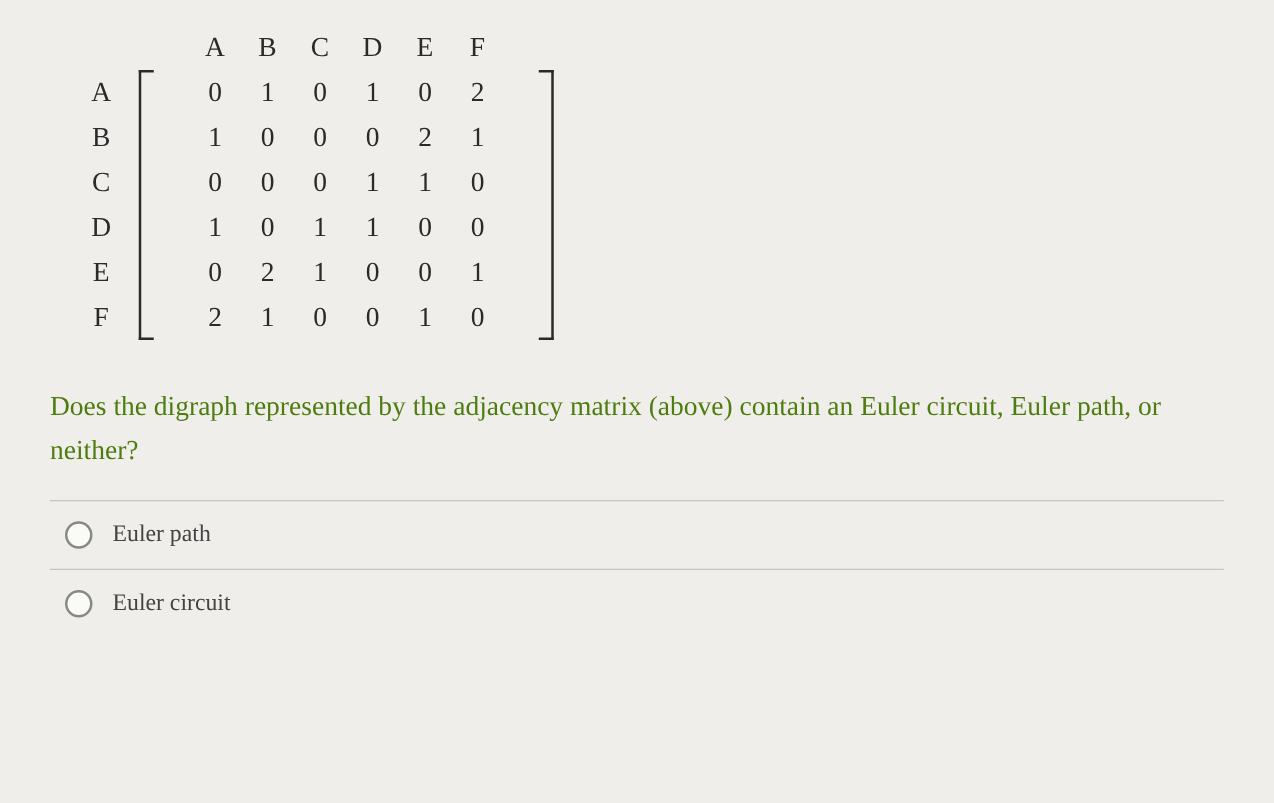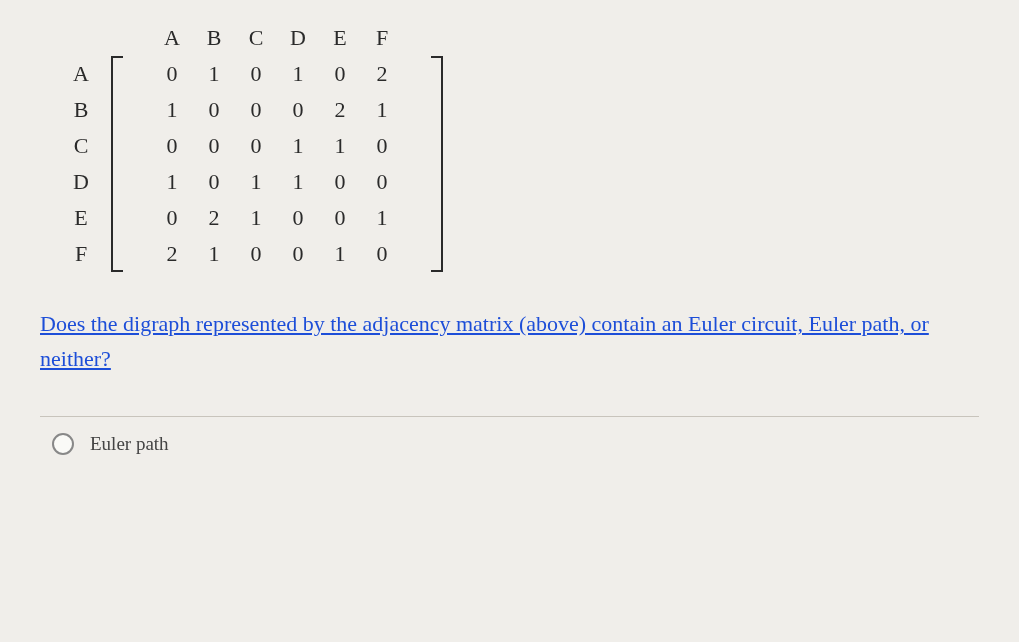--- a/index.html
+++ b/index.html
@@ -82,23 +82,22 @@
   .bracket-right-bottom {
     position: absolute;
     bottom: 0;
     right: 2px;
     width: 12px;
     border-bottom: 2px solid #2a2a2a;
   }
   .question {
     font-size: 22px;
     line-height: 1.6;
-    margin: 0 20px 40px 20px;
-    color: #1d4ed8;
-    text-decoration: underline;
+    margin: 0 20px 23px 20px;
+    color: #4d7c0f;
   }
   .options {
     margin: 0 20px;
   }
   .option-row {
     display: flex;
     align-items: center;
     padding: 16px 12px;
     border-top: 1px solid #c8c4bc;
     font-size: 19px;
@@ -204,16 +203,20 @@
     </table>
 </div>
 
 <p class="question">Does the digraph represented by the adjacency matrix (above) contain an Euler circuit, Euler path, or neither?</p>
 
 <div class="options">
   <div class="option-row">
     <span class="radio"></span>
     <span>Euler path</span>
   </div>
+  <div class="option-row">
+    <span class="radio"></span>
+    <span>Euler circuit</span>
+  </div>
 </div>
 
 
 
 
 </body></html>

